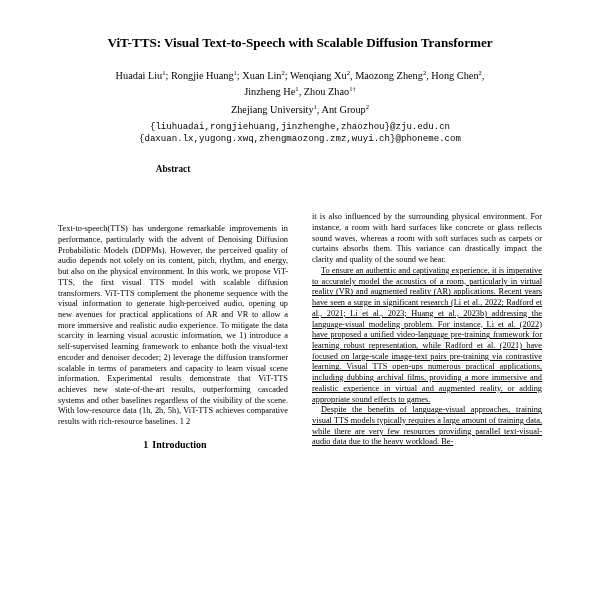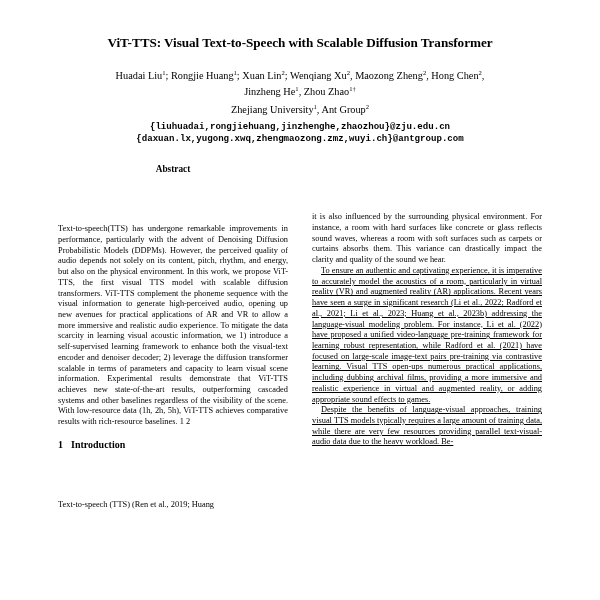--- a/index.html
+++ b/index.html
@@ -51,21 +51,20 @@
   }
   .emails {
     text-align: center;
     font-family: "Liberation Mono", monospace;
     font-size: 9.1px;
     line-height: 1.42;
     margin: 1px 0 0 0;
   }
   .emails .ln {
     display: block;
-    font-weight: bold;
   }
   .columns {
     margin-top: 18px;
     display: flex;
     gap: 24px;
   }
   .col {
     width: 232px;
     font-size: 8.35px;
     line-height: 1.285;
@@ -76,21 +75,21 @@
   .section-head {
     text-align: center;
     font-weight: bold;
     font-size: 9.3px;
     margin: 0 0 6px 0;
   }
   .numbered-head {
     font-weight: bold;
     font-size: 10px;
     margin: 11px 0 5px 0;
-    text-align: left;
+    text-align: center;
   }
   .numbered-head .num {
     display: inline-block;
     min-width: 13px;
   }
   p.body-par {
     margin: 0;
     text-indent: 9px;
   }
   p.body-par.first {
@@ -115,33 +114,32 @@
 
   <div class="authors">
     <span class="ln">Huadai Liu<sup>1</sup>; Rongjie Huang<sup>1</sup>; Xuan Lin<sup>2</sup>; Wenqiang Xu<sup>2</sup>, Maozong Zheng<sup>2</sup>, Hong Chen<sup>2</sup>,</span>
     <span class="ln">Jinzheng He<sup>1</sup>, Zhou Zhao<sup>1†</sup></span>
   </div>
 
   <div class="affil">Zhejiang University<sup>1</sup>, Ant Group<sup>2</sup></div>
 
   <div class="emails">
     <span class="ln">{liuhuadai,rongjiehuang,jinzhenghe,zhaozhou}@zju.edu.cn</span>
-    <span class="ln">{daxuan.lx,yugong.xwq,zhengmaozong.zmz,wuyi.ch}@antgroup.com</span>
+    <span class="ln">{daxuan.lx,yugong.xwq,zhengmaozong.zmz,wuyi.ch}@phoneme.com</span>
   </div>
 
   <div class="columns">
 
     <div class="col">
       <div class="section-head">Abstract</div>
       <p class="body-par first abstract-body">Text-to-speech(TTS) has undergone remarkable improvements in performance, particularly with the advent of Denoising Diffusion Probabilistic Models (DDPMs). However, the perceived quality of audio depends not solely on its content, pitch, rhythm, and energy, but also on the physical environment. In this work, we propose ViT-TTS, the first visual TTS model with scalable diffusion transformers. ViT-TTS complement the phoneme sequence with the visual information to generate high-perceived audio, opening up new avenues for practical applications of AR and VR to allow a more immersive and realistic audio experience. To mitigate the data scarcity in learning visual acoustic information, we 1) introduce a self-supervised learning framework to enhance both the visual-text encoder and denoiser decoder; 2) leverage the diffusion transformer scalable in terms of parameters and capacity to learn visual scene information. Experimental results demonstrate that ViT-TTS achieves new state-of-the-art results, outperforming cascaded systems and other baselines regardless of the visibility of the scene. With low-resource data (1h, 2h, 5h), ViT-TTS achieves comparative results with rich-resource baselines. 1 2</p>
 
       <div class="numbered-head">
         <span class="num">1</span><span>Introduction</span>
       </div>
-      <p class="body-par first">Text-to-speech (TTS) (Ren et al., 2019; Huang</p>
     </div>
 
     <div class="col">
       <p class="body-par first">it is also influenced by the surrounding physical environment. For instance, a room with hard surfaces like concrete or glass reflects sound waves, whereas a room with soft surfaces such as carpets or curtains absorbs them. This variance can drastically impact the clarity and quality of the sound we hear.</p>
       <p class="body-par">To ensure an authentic and captivating experience, it is imperative to accurately model the acoustics of a room, particularly in virtual reality (VR) and augmented reality (AR) applications. Recent years have seen a surge in significant research (Li et al., 2022; Radford et al., 2021; Li et al., 2023; Huang et al., 2023b) addressing the language-visual modeling problem. For instance,  Li et al. (2022) have proposed a unified video-language pre-training framework for learning robust representation, while  Radford et al. (2021) have focused on large-scale image-text pairs pre-training via contrastive learning. Visual TTS open-ups numerous practical applications, including dubbing archival films, providing a more immersive and realistic experience in virtual and augmented reality, or adding appropriate sound effects to games.</p>
       <p class="body-par">Despite the benefits of language-visual approaches, training visual TTS models typically requires a large amount of training data, while there are very few resources providing parallel text-visual-audio data due to the heavy workload. Be-</p>
     </div>
 
   </div>
 </div>

